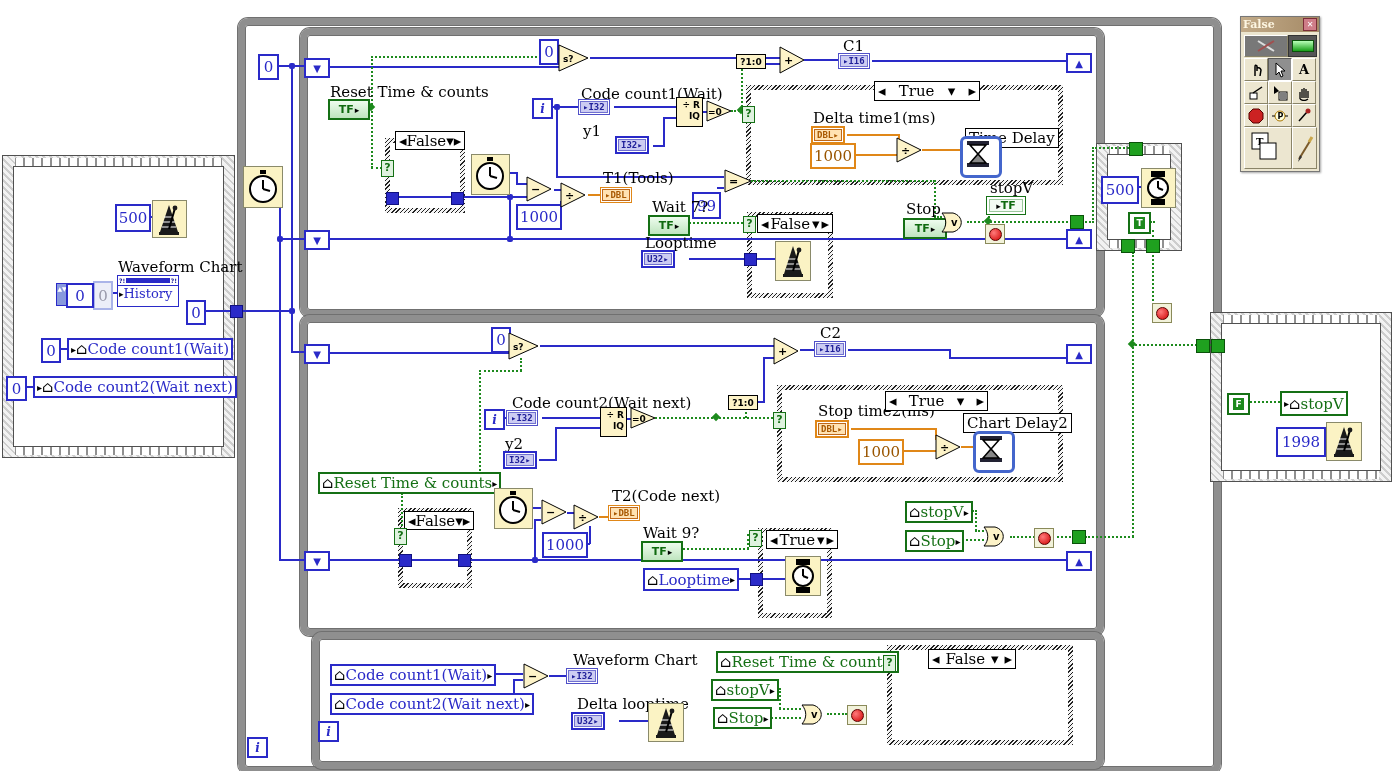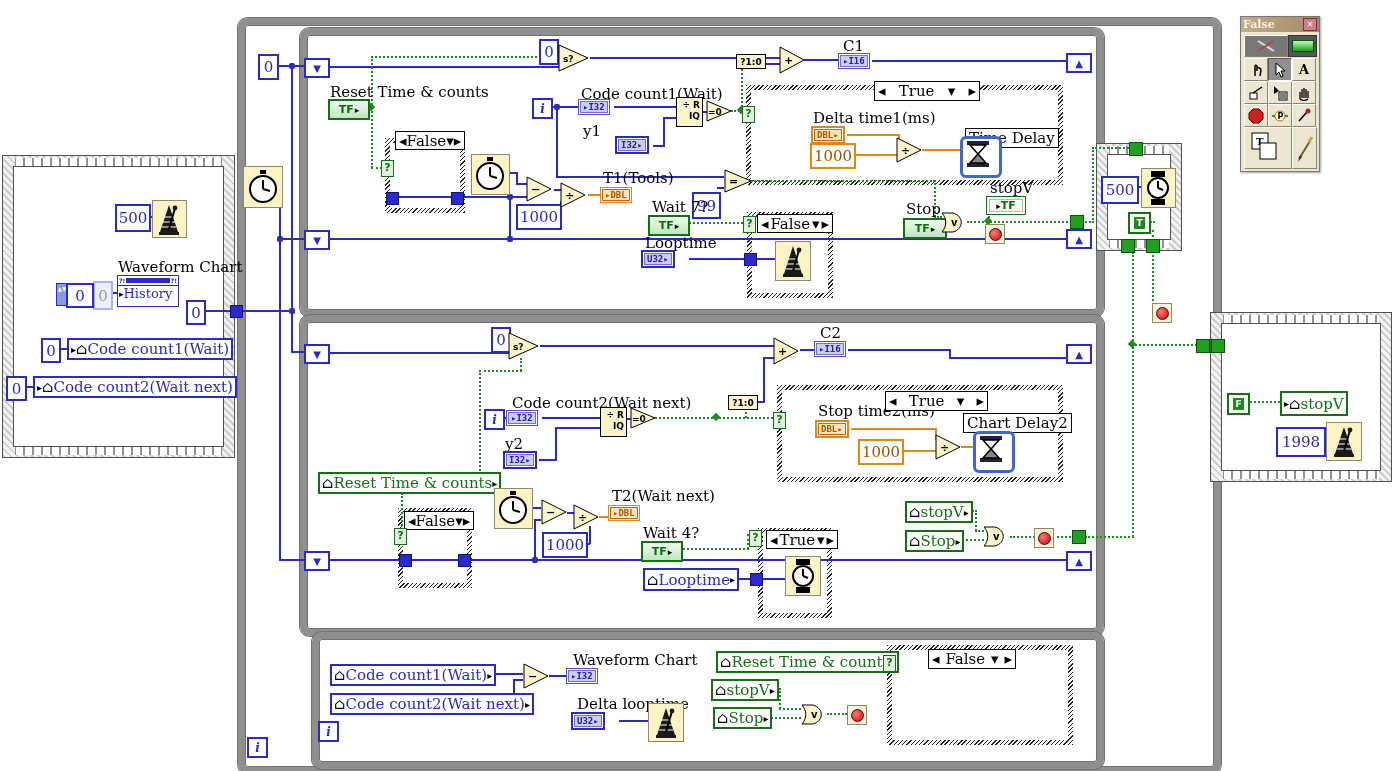--- a/index.html
+++ b/index.html
@@ -536,21 +536,21 @@
 </div>
 <svg class="tri" style="left:541px;top:499px" width="26" height="26" viewBox="0 0 26 26">
       <polygon points="1,1 25,13 1,25"></polygon>
       <text x="5" y="17">−</text>
     </svg>
 <div class="const" style="left:542px;top:532px;width:42px;height:22px">1000</div>
 <svg class="tri" style="left:573px;top:504px" width="26" height="26" viewBox="0 0 26 26">
       <polygon points="1,1 25,13 1,25"></polygon>
       <text x="5" y="17">÷</text>
     </svg>
-<div class="lbl" style="left:612px;top:487px">T2(Wait next)</div>
+<div class="lbl" style="left:612px;top:487px">T2(Code next)</div>
 <div class="term o-ind" style="left:608px;top:505px">
       <span class="chip chip-o"><span>▸</span><span>DBL</span></span>
     </div>
 <div class="fbox" style="left:728px;top:395px;width:28px;height:13px">?1:0</div>
 <svg class="tri" style="left:773px;top:337px" width="26" height="28" viewBox="0 0 26 28">
       <polygon points="1,1 25,14 1,27"></polygon>
       <text x="5" y="18">+</text>
     </svg>
 <div class="lbl" style="left:820px;top:324px">C2</div>
 <div class="term t-ind" style="left:814px;top:341px">
@@ -573,21 +573,21 @@
 <div class="namebox" style="left:963px;top:413px;height:18px">Chart Delay2</div>
 <div class="hg" style="left:973px;top:431px;width:36px;height:36px">
   <svg width="30" height="30">
         <rect x="4" y="2" width="22" height="4" fill="#223"></rect>
         <rect x="4" y="24" width="22" height="4" fill="#223"></rect>
         <polygon points="7,6 23,6 15,15" fill="none" stroke="#000" stroke-width="1.5"></polygon>
         <polygon points="7,24 23,24 15,15" fill="#888" stroke="#000" stroke-width="1.5"></polygon>
       </svg>
 </div>
 
-<div class="lbl" style="left:643px;top:524px">Wait 4?</div>
+<div class="lbl" style="left:643px;top:524px">Wait 9?</div>
 <div class="tfc" style="left:641px;top:541px;width:38px;height:17px">
       <span>TF</span>
       <span class="blk" style="font-size:9px">▸</span>
     </div>
 <div class="locb" style="left:643px;top:568px;height:19px">
       <span class="blk">⌂</span>
       <span>Looptime</span>
       <span class="blk" style="font-size:10px">▸</span>
     </div>
 <div class="tun-b" style="left:750px;top:573px"></div>

